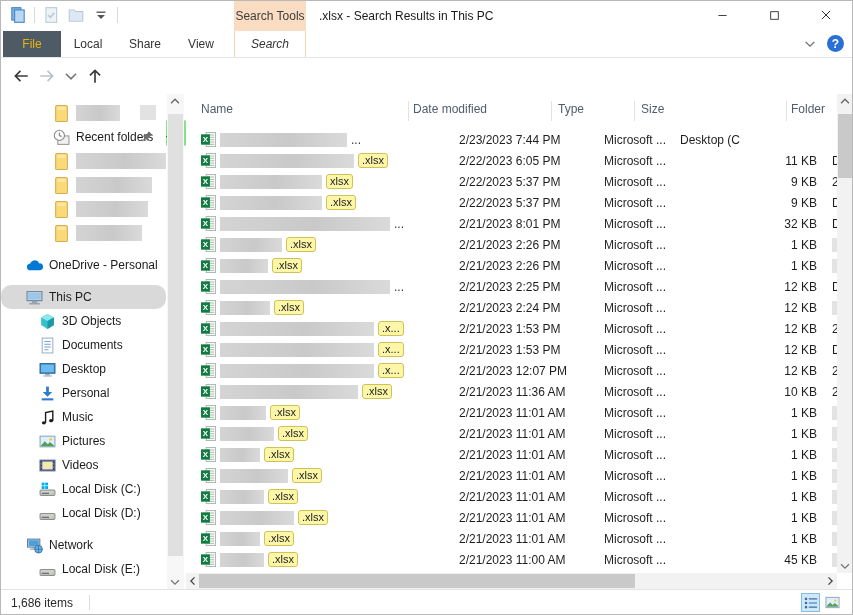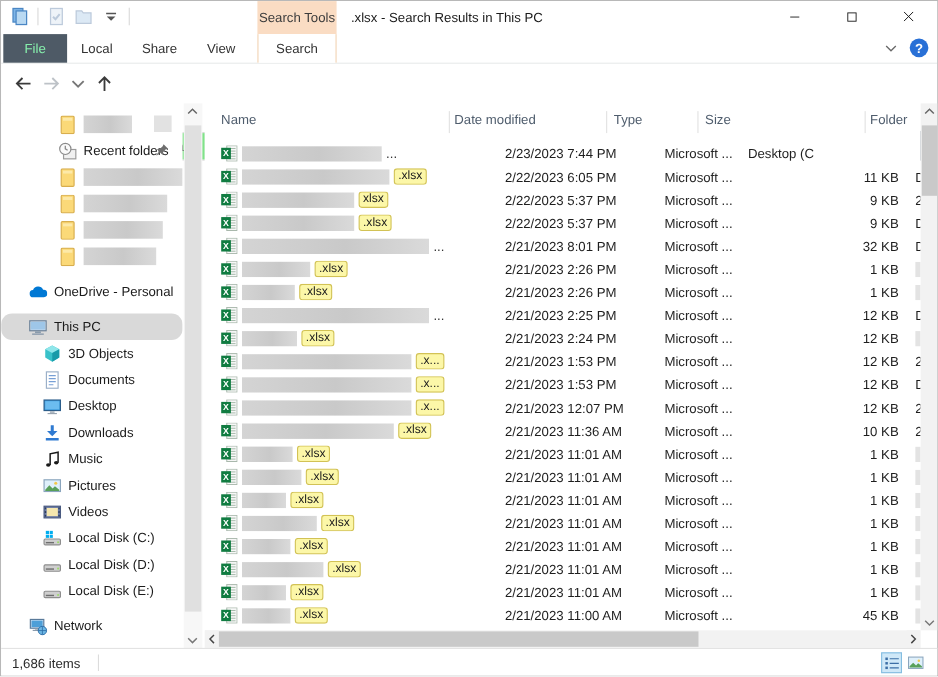--- a/index.html
+++ b/index.html
@@ -12,25 +12,25 @@
   .qat .qicon { width:18px; height:18px; display:inline-flex; }
   .qat .qsep { width:1px; height:16px; background:#d9d9d9; }
   .ctx-tab { position:absolute; left:233px; top:0; width:72px; height:30px; background:#fadcc3; color:#3c3c3c; display:flex; align-items:center; justify-content:center; font-size:12px; }
   .win-title { position:absolute; left:318px; top:8px; color:#1a1a1a; font-size:12px; white-space:nowrap; }
   .win-controls { position:absolute; right:0; top:0; display:flex; }
   .win-btn { width:52px; height:28px; display:flex; align-items:center; justify-content:center; }
 
   
   .tabrow { position:absolute; left:0; top:30px; width:100%; height:27px; background:#fff; border-bottom:1px solid #e4e6e8; }
   .tab { position:absolute; top:0; height:26px; display:flex; align-items:center; justify-content:center; color:#333; font-size:12px; }
-  .tab-file { left:2px; width:58px; background:#4e5a66; color:#86efac; }
+  .tab-file { left:2px; width:58px; background:#4e5a66; color:#eab308; }
   .tab-home { left:60px; width:54px; }
   .tab-share { left:116px; width:56px; }
   .tab-view { left:174px; width:52px; }
-  .tab-search { left:233px; width:72px; background:#fff; border-left:1px solid #f2d3b4; border-right:1px solid #f2d3b4; }
+  .tab-search { left:233px; width:72px; background:#fff; border-left:1px solid #f2d3b4; border-right:1px solid #f2d3b4;font-style:italic; }
   .ribbon-right { position:absolute; right:8px; top:4px; display:flex; align-items:center; gap:10px; }
   .ribbon-chevron { width:14px; height:14px; display:inline-flex; }
   .help-btn { width:17px; height:17px; border-radius:50%; background:#2970d6; color:#fff; font-size:12px; font-weight:bold; display:flex; align-items:center; justify-content:center; }
 
   
   .addrrow { position:absolute; left:0; top:57px; width:100%; height:36px; background:#fff; }
   .nav-btn { position:absolute; top:9px; width:20px; height:18px; display:flex; align-items:center; justify-content:center; }
   .nav-back { left:10px; } .nav-fwd { left:36px; } .nav-recent { left:60px; } .nav-up { left:84px; }
   .addr-box { position:absolute; left:106px; top:62px; width:527px; height:26px; border:1px solid #d6d6d6; background:#fff; }
   .addr-progress { position:absolute; left:0; top:0; height:100%; width:47%; background:#80e289; }
@@ -345,21 +345,21 @@
         <span class="sb-label">Desktop</span>
       </div>
       <div class="sb-item child">
         <span class="sb-icon">
           <svg xmlns="http://www.w3.org/2000/svg" width="100%" height="100%" viewBox="0 0 16 16">
             <path d="M8 1.5v8" stroke="#2f7ad1" stroke-width="2.6"></path>
             <path d="M3.5 6.5L8 11l4.5-4.5z" fill="#2f7ad1"></path>
             <path d="M2.5 13.5h11" stroke="#2f7ad1" stroke-width="2"></path>
           </svg>
         </span>
-        <span class="sb-label">Downloads</span>
+        <span class="sb-label">Personal</span>
       </div>
       <div class="sb-item child">
         <span class="sb-icon">
           <svg xmlns="http://www.w3.org/2000/svg" width="100%" height="100%" viewBox="0 0 16 16">
             <path d="M6.2 13V3.4L13 2v9" stroke="#1a1a1a" stroke-width="1.3" fill="none"></path>
             <ellipse cx="4.6" cy="13" rx="1.9" ry="1.5" fill="#1a1a1a"></ellipse>
             <ellipse cx="11.4" cy="11" rx="1.9" ry="1.5" fill="#1a1a1a"></ellipse>
           </svg>
         </span>
         <span class="sb-label">Music</span>
@@ -408,42 +408,42 @@
       <div class="sb-item child">
         <span class="sb-icon">
           <svg xmlns="http://www.w3.org/2000/svg" width="100%" height="100%" viewBox="0 0 16 16">
             <rect x="1" y="8" width="14" height="5.5" rx="1" fill="#cfcfcf" stroke="#8e8e8e"></rect>
             <rect x="2.5" y="11" width="7" height="1.2" fill="#6e6e6e"></rect>
             <circle cx="13" cy="11.2" r="0.9" fill="#9ddb6a"></circle>
           </svg>
         </span>
         <span class="sb-label">Local Disk (D:)</span>
       </div>
-      <div class="sb-item child">
-        <span class="sb-icon">
-          <svg xmlns="http://www.w3.org/2000/svg" width="100%" height="100%" viewBox="0 0 16 16">
-            <rect x="1" y="8" width="14" height="5.5" rx="1" fill="#cfcfcf" stroke="#8e8e8e"></rect>
-            <rect x="2.5" y="11" width="7" height="1.2" fill="#6e6e6e"></rect>
-            <circle cx="13" cy="11.2" r="0.9" fill="#9ddb6a"></circle>
-          </svg>
-        </span>
-        <span class="sb-label">Local Disk (E:)</span>
-      </div>
       <div class="sb-item group gap-top">
         <span class="sb-icon">
           <svg xmlns="http://www.w3.org/2000/svg" width="100%" height="100%" viewBox="0 0 16 16">
             <rect x="1.5" y="2" width="11.5" height="7.5" fill="#cfe3f5" stroke="#5a7a9a"></rect>
             <rect x="2.5" y="3" width="9.5" height="5.5" fill="#4d9fd8"></rect>
             <rect x="5.5" y="9.5" width="3.5" height="1.2" fill="#8a9bac"></rect>
             <rect x="3.5" y="10.9" width="7.5" height="1" fill="#8a9bac"></rect>
             <circle cx="11.8" cy="11.5" r="3.6" fill="#6cb6e4" stroke="#2d6da8" stroke-width="0.8"></circle>
             <path d="M8.2 11.5h7.2M11.8 7.9v7.2" stroke="#2d6da8" stroke-width="0.7"></path>
           </svg>
         </span>
         <span class="sb-label">Network</span>
+      </div>
+      <div class="sb-item child">
+        <span class="sb-icon">
+          <svg xmlns="http://www.w3.org/2000/svg" width="100%" height="100%" viewBox="0 0 16 16">
+            <rect x="1" y="8" width="14" height="5.5" rx="1" fill="#cfcfcf" stroke="#8e8e8e"></rect>
+            <rect x="2.5" y="11" width="7" height="1.2" fill="#6e6e6e"></rect>
+            <circle cx="13" cy="11.2" r="0.9" fill="#9ddb6a"></circle>
+          </svg>
+        </span>
+        <span class="sb-label">Local Disk (E:)</span>
       </div>
     </div>
   <div class="sb-scroll">
     <span class="va" style="top:0">
         <svg xmlns="http://www.w3.org/2000/svg" width="100%" height="100%" viewBox="0 0 16 16">
           <path d="M3.5 10.5L8 6l4.5 4.5" stroke="#666" stroke-width="1.5" fill="none"></path>
         </svg>
       </span>
     <div class="thumb"></div>
     <span class="va" style="bottom:0">

